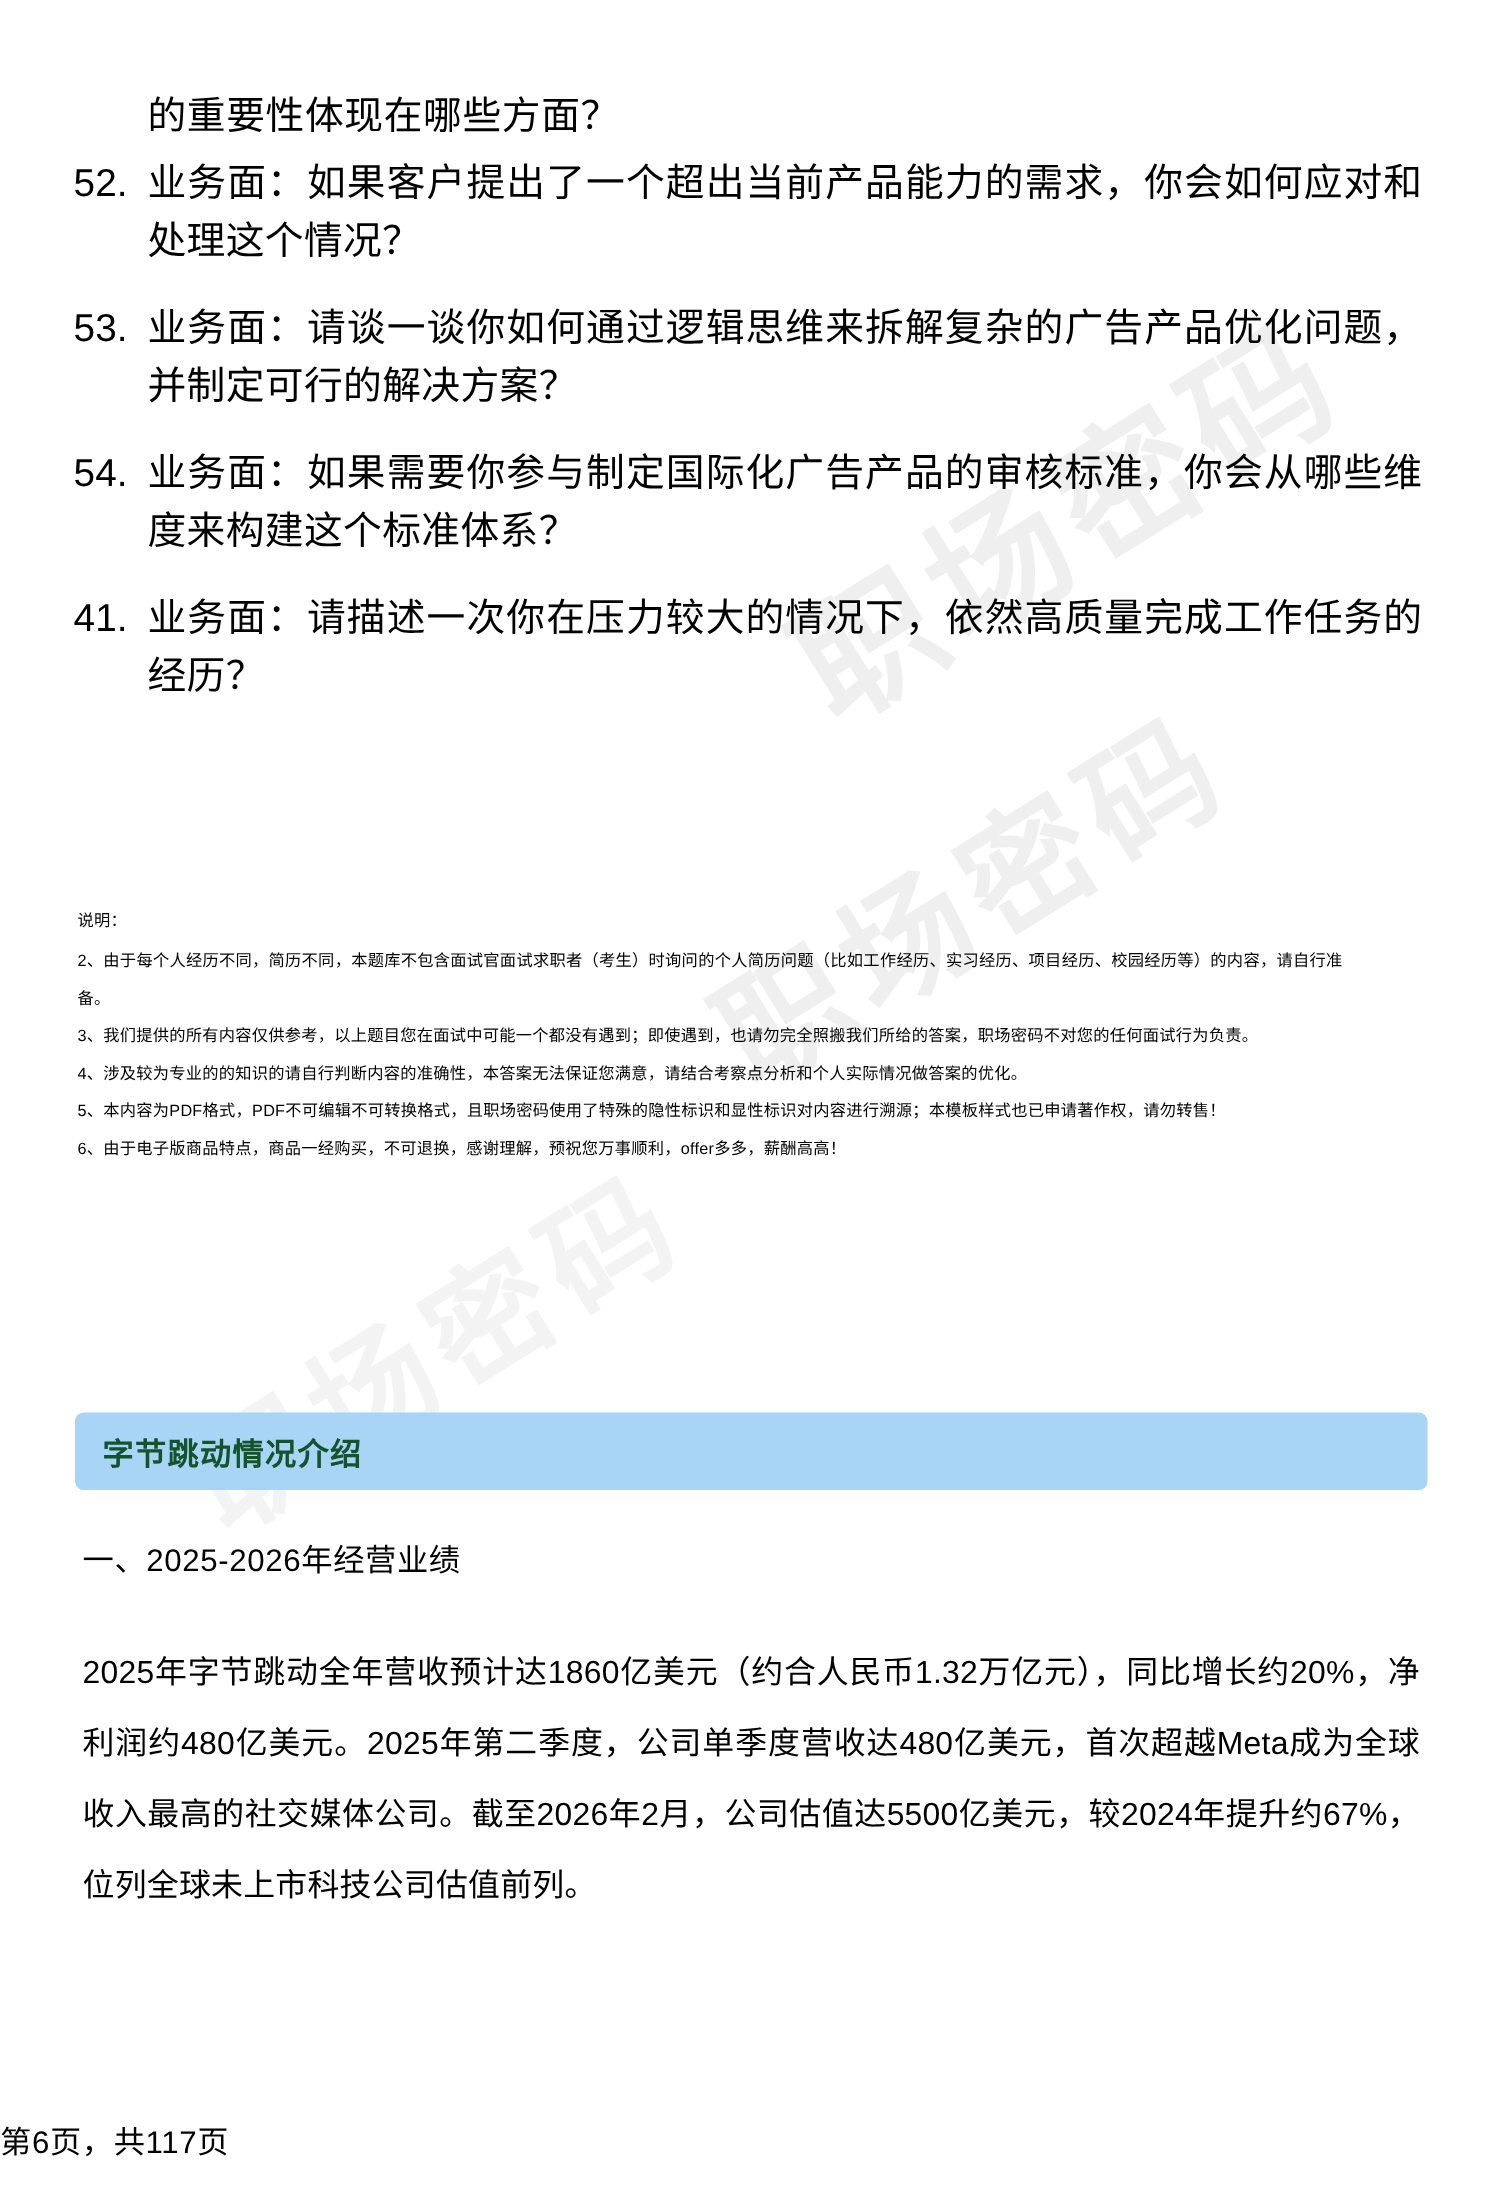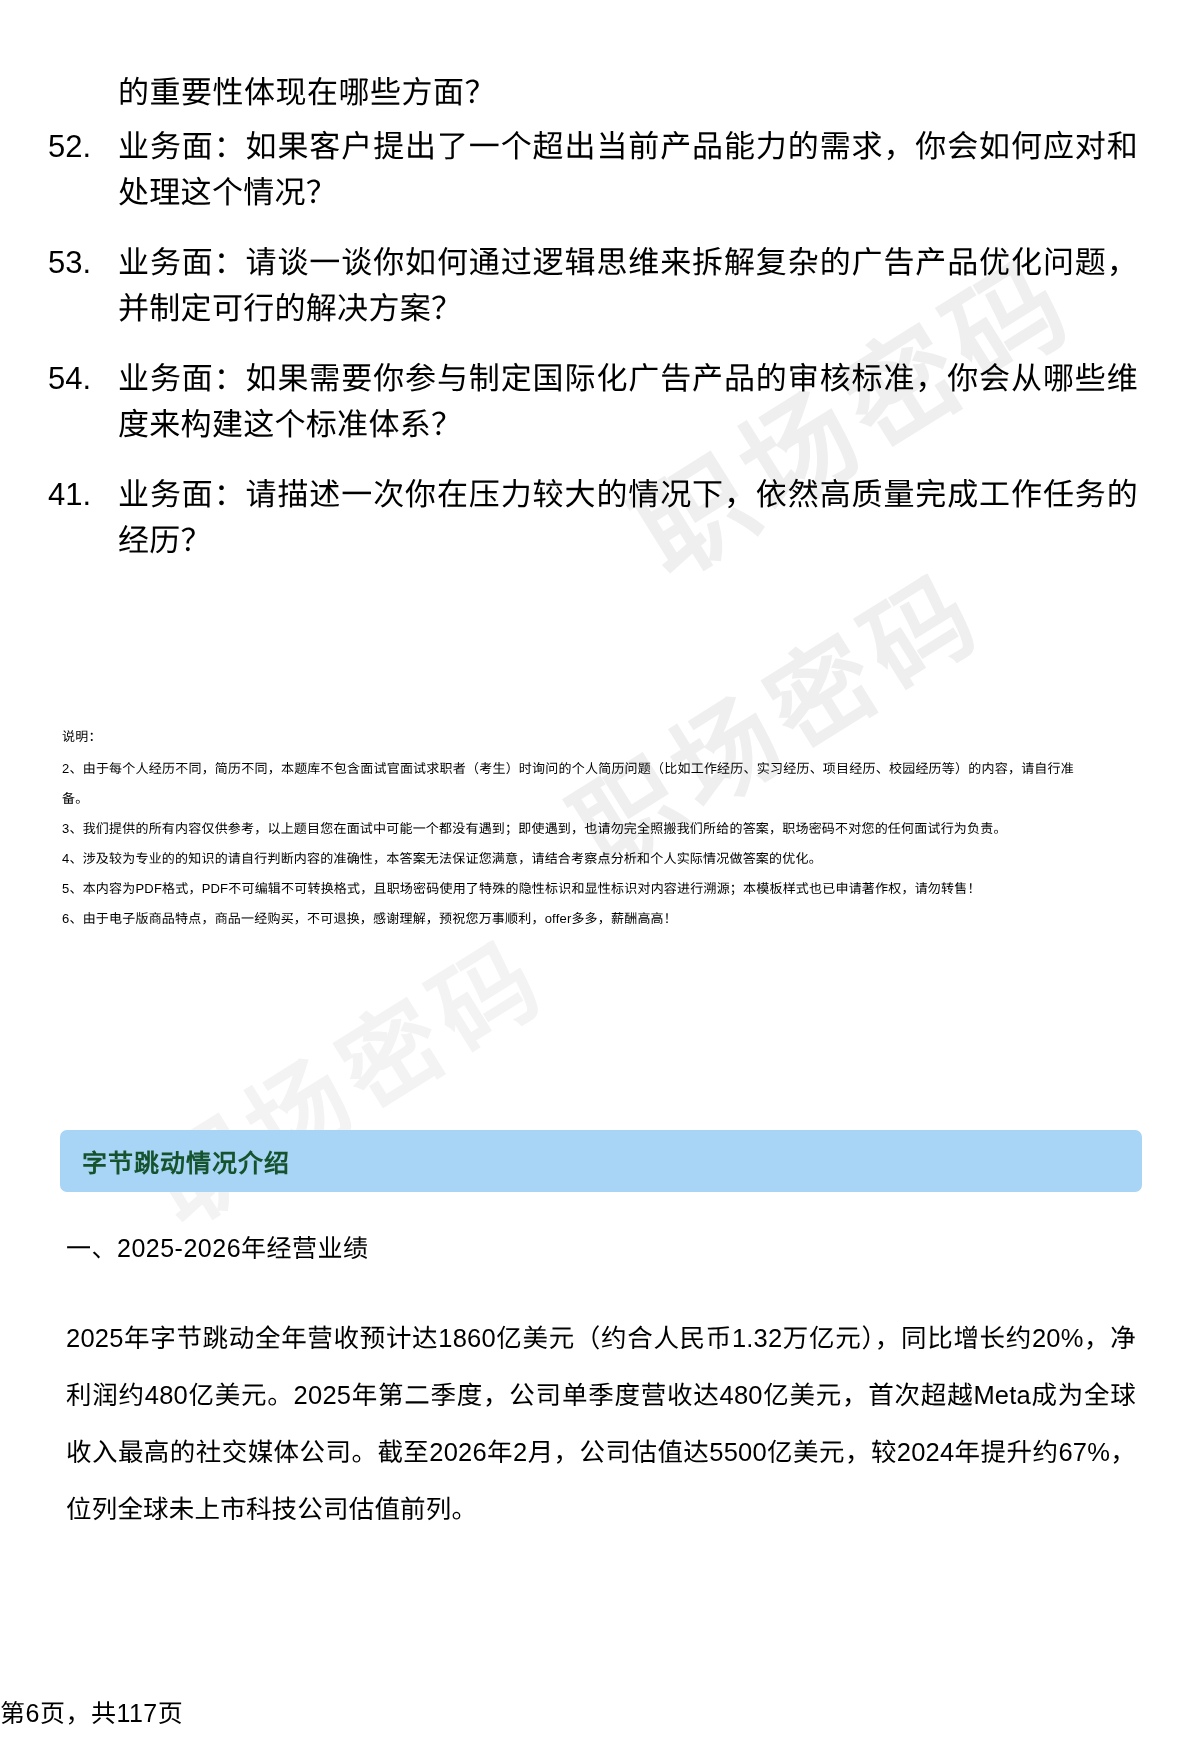--- a/index.html
+++ b/index.html
@@ -71,20 +71,21 @@
   }
   .qitem {
     display: flex;
     align-items: flex-start;
     margin-bottom: 24px;
   }
   .qnum {
     flex: 0 0 70px;
     font-size: 31px;
     line-height: 46px;
+    text-align: right;
     padding-right: 16px;
     box-sizing: border-box;
     font-family: "Liberation Sans", sans-serif;
   }
   .qtext {
     flex: 1 1 auto;
     font-size: 31px;
     line-height: 46px;
     letter-spacing: 0.3px;
     text-align: justify;

